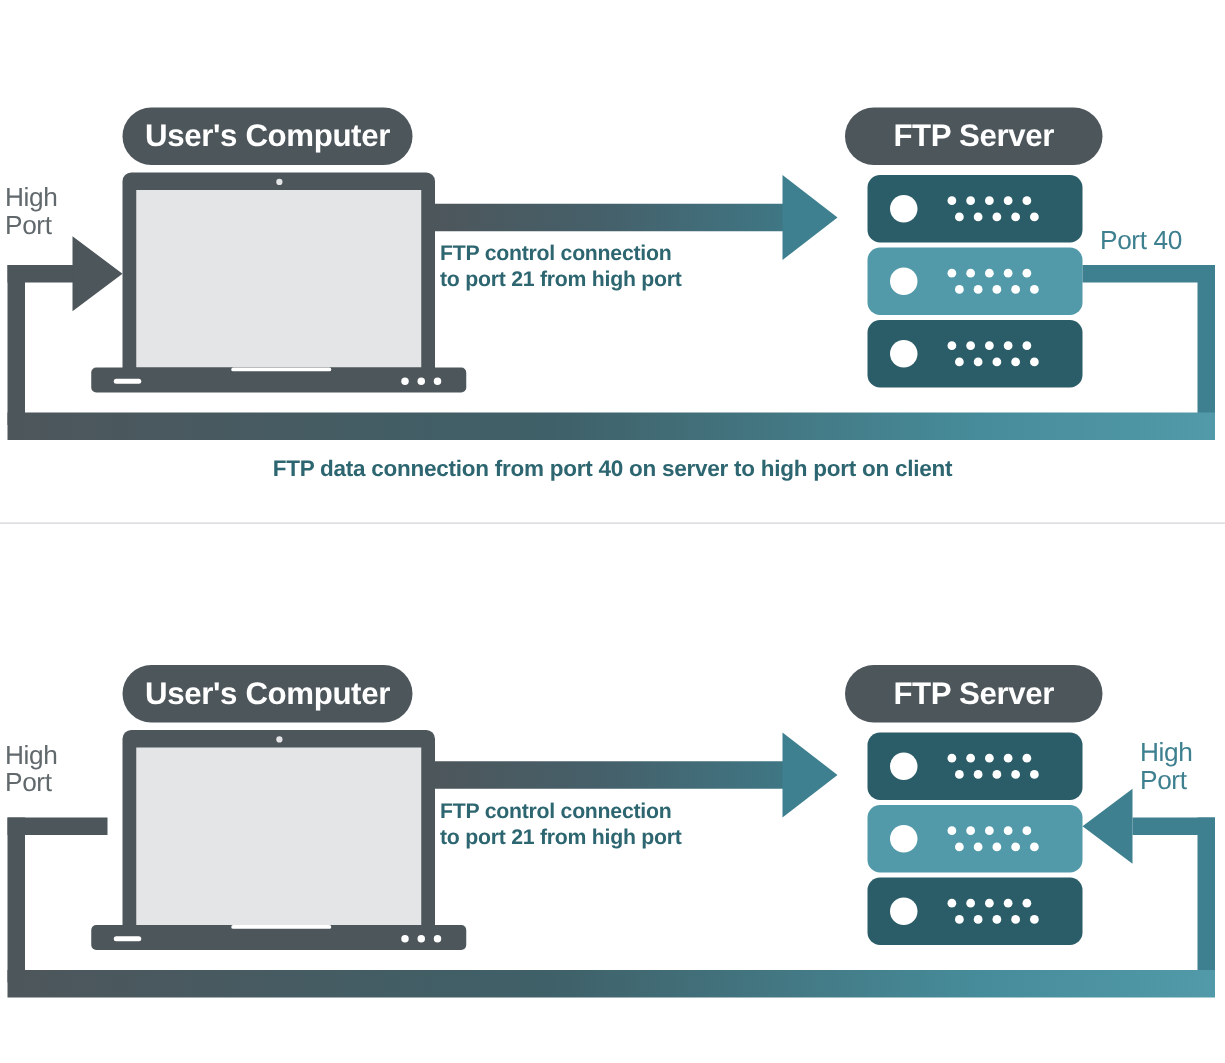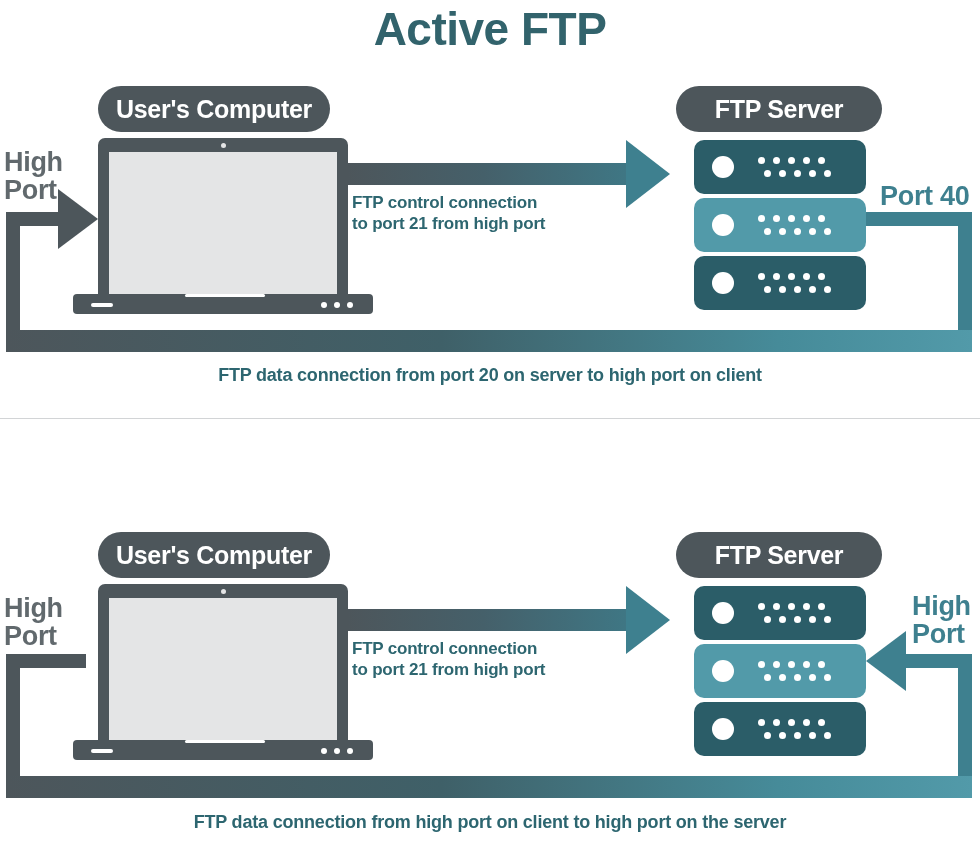--- a/index.html
+++ b/index.html
@@ -104,21 +104,21 @@
     letter-spacing:-0.2px;
     font-family:"Liberation Sans", sans-serif;
   }
 
   .bottom-caption{
     position:absolute;left:0;width:980px;text-align:center;
     color:#2d6670;font-size:18px;font-weight:bold;letter-spacing:-0.2px;
   }
 
   .port-label{
-    position:absolute;font-size:27px;font-weight:bold;line-height:1.05;
+    position:absolute;font-size:21px;font-weight:normal;line-height:1.05;
     letter-spacing:-0.3px;
   }
   .port-label.gray{color:#61696d;}
   .port-label.teal{color:#3e808f;}
 
   
   .data-bar{
     position:absolute;height:22px;
     background:linear-gradient(to right,#4d565b 0%,#3f6068 45%,#468b99 80%,#529aa9 100%);
   }
@@ -136,21 +136,20 @@
     border-top:30px solid transparent;
     border-bottom:30px solid transparent;
     border-right:40px solid #3e808f;
   }
 </style>
 </head>
 <body>
 
 <div class="panel active">
 
-  <div class="title" style="top:2px;">Active FTP</div>
 
   <div class="pill" style="left:98px;top:86px;width:232px;height:46px;">
     <span>User's Computer</span>
   </div>
 
   <div class="pill" style="left:676px;top:86px;width:206px;height:46px;">
     <span>FTP Server</span>
   </div>
 
   <div class="laptop" style="left:73px;top:138px;width:300px;height:180px;">
@@ -244,21 +243,21 @@
   <div class="seg-gray" style="left:6px;top:212px;width:54px;height:14px;"></div>
   <div class="tri-right" style="left:58px;top:189px;"></div>
 
   <div class="port-label teal" style="left:880px;top:182px;">Port 40</div>
 
   <div class="seg-teal" style="left:866px;top:212px;width:106px;height:14px;"></div>
   <div class="seg-teal" style="left:958px;top:212px;width:14px;height:128px;"></div>
 
   <div class="data-bar" style="left:6px;top:330px;width:966px;"></div>
 
-  <div class="bottom-caption" style="top:365px;">FTP data connection from port 20 on server to high port on client</div>
+  <div class="bottom-caption" style="top:365px;">FTP data connection from port 40 on server to high port on client</div>
 </div>
 
 <div class="divider"></div>
 
 <div class="panel passive">
 
 
   <div class="pill" style="left:98px;top:100px;width:232px;height:46px;">
     <span>User's Computer</span>
   </div>
@@ -361,14 +360,13 @@
     <div>High</div>
     <div>Port</div>
   </div>
 
   <div class="seg-teal" style="left:906px;top:222px;width:66px;height:14px;"></div>
   <div class="seg-teal" style="left:958px;top:222px;width:14px;height:132px;"></div>
   <div class="tri-left" style="left:866px;top:199px;"></div>
 
   <div class="data-bar" style="left:6px;top:344px;width:966px;"></div>
 
-  <div class="bottom-caption" style="top:380px;">FTP data connection from high port on client to high port on the server</div>
 </div>
 
 </body></html>

